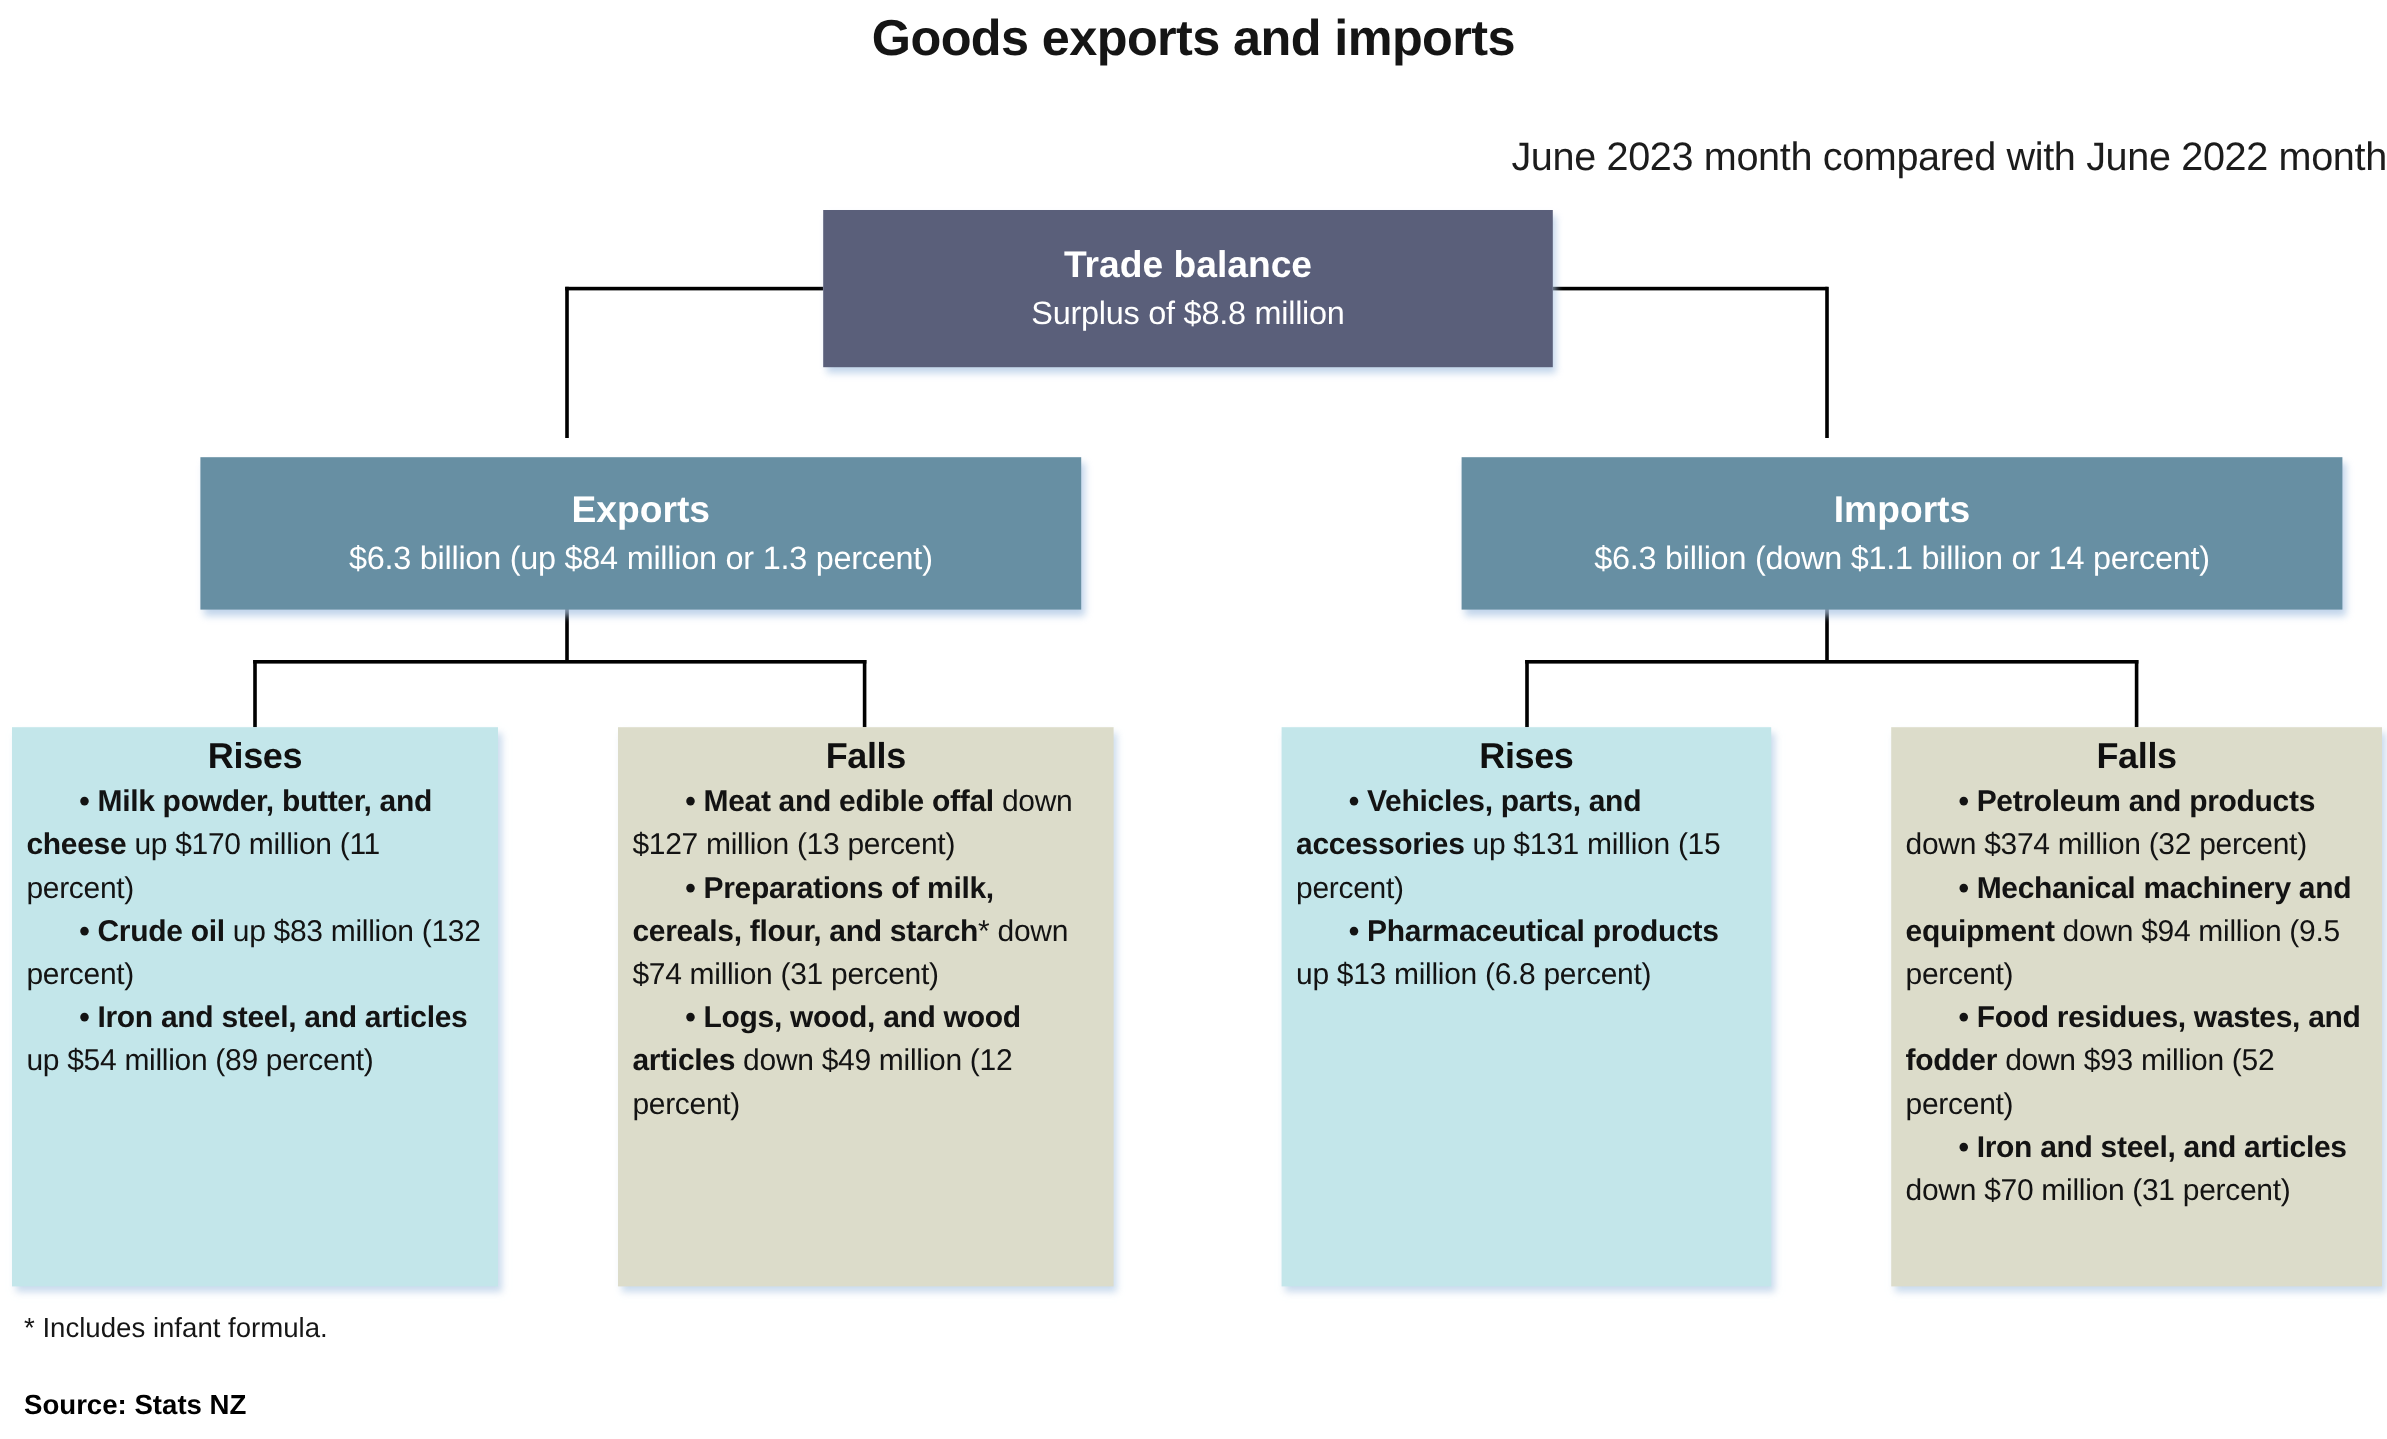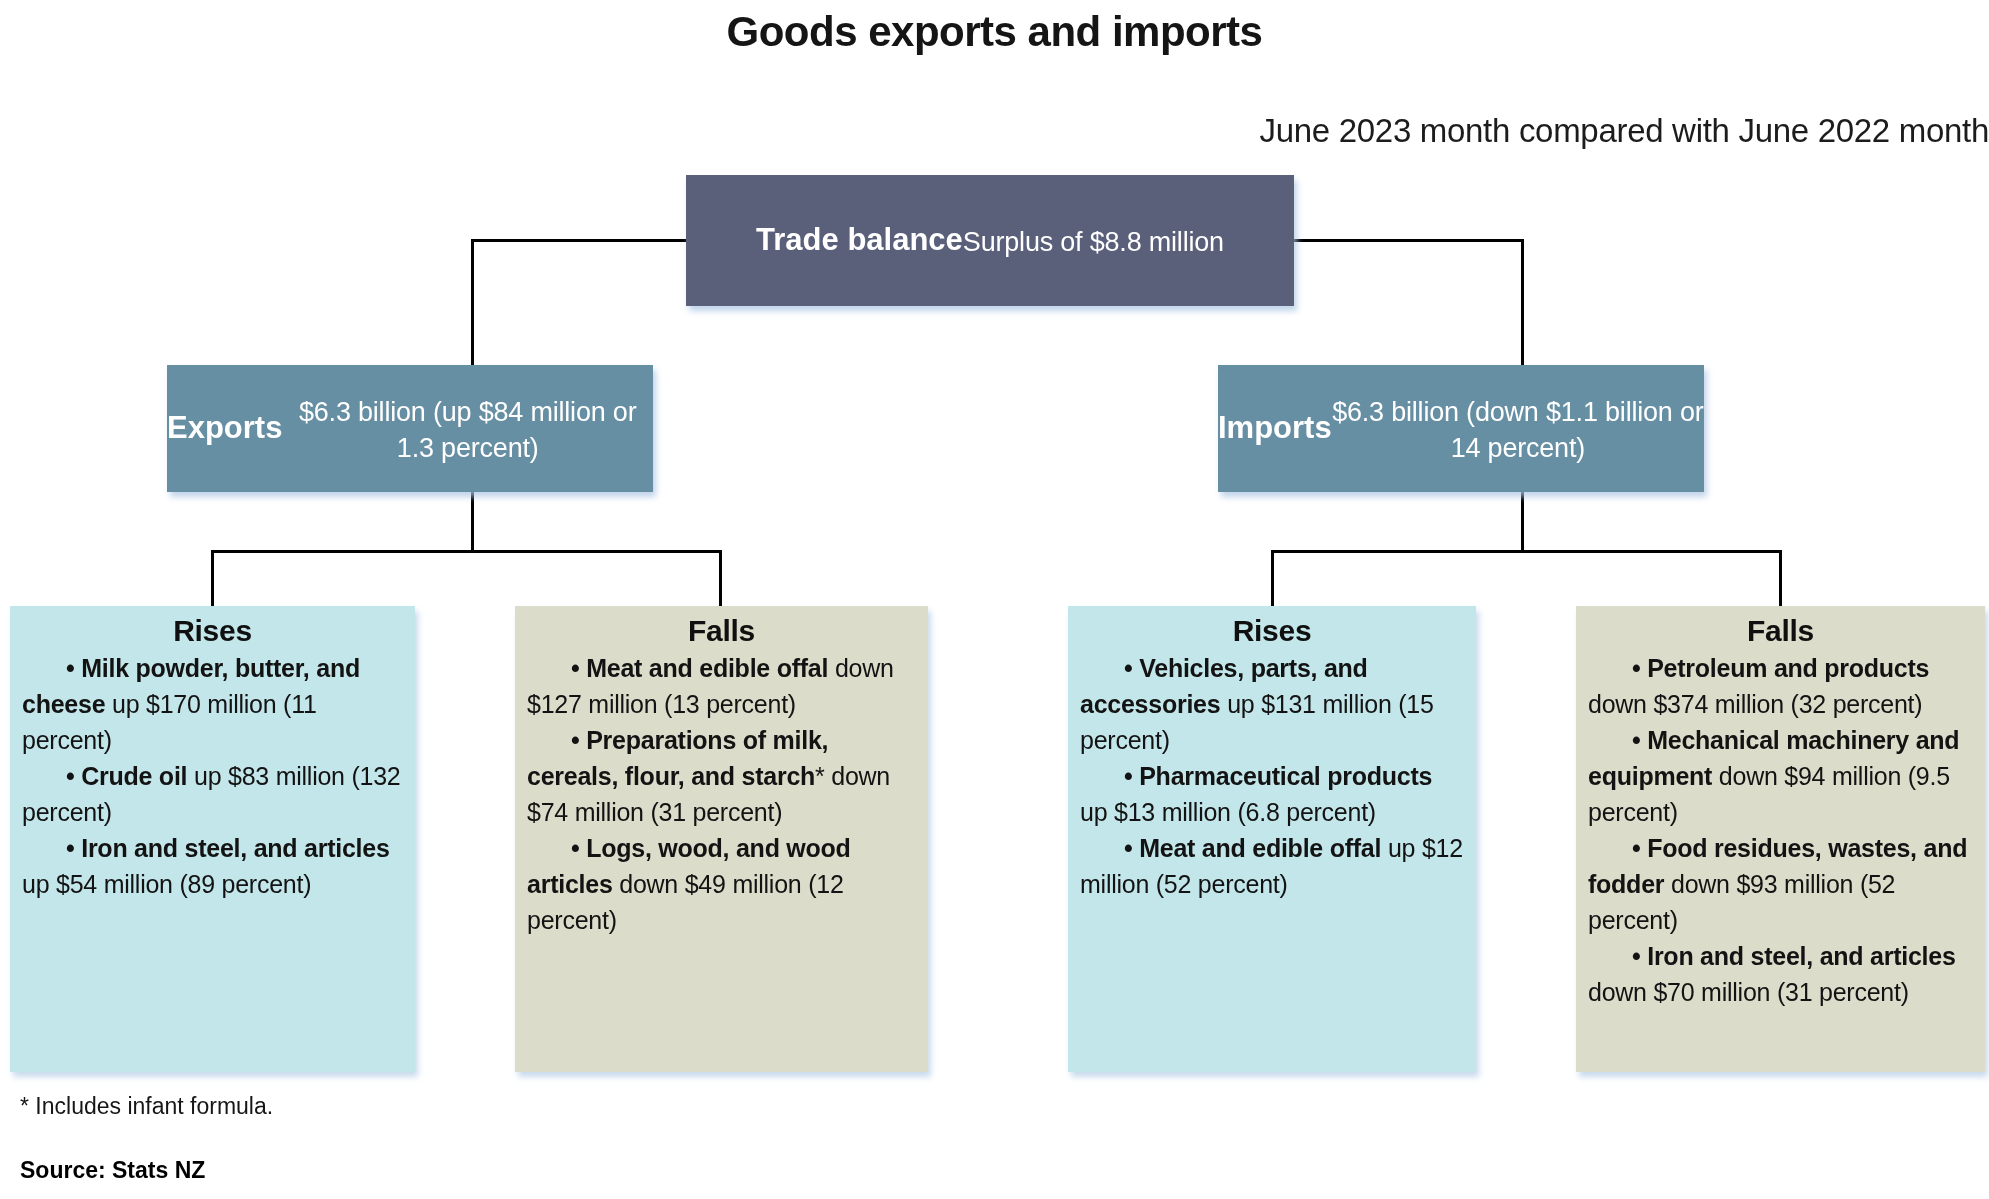--- a/index.html
+++ b/index.html
@@ -27,26 +27,26 @@
     color: #151515; letter-spacing: -0.5px;
   }
   .page-subtitle {
     position: absolute; top: 112px; left: 0; width: 100%;
     text-align: right; font-size: 33px; font-weight: 400;
     color: #1c1c1c; letter-spacing: -0.3px;
   }
 
   .node {
     position: absolute;
-    display: flex; flex-direction: row; justify-content: center; align-items: center;
+    display: flex; flex-direction: column; justify-content: center; align-items: center;
     text-align: center; color: var(--text_light);
     box-shadow: 3px 5px 6px rgba(173, 199, 228, 0.75);
   }
   .node-root { left: 686px; top: 175px; width: 608px; height: 131px; background: var(--trade_balance_bg); }
-  .node-branch { width: 486px; height: 127px; background: var(--branch_bg); }
+  .node-branch { width: 734px; height: 127px; background: var(--branch_bg); margin-top: 16px; }
   .node-exports { left: 167px; top: 365px; }
   .node-imports { left: 1218px; top: 365px; }
   .node-title { font-size: 31px; font-weight: 700; line-height: 1.25; }
   .node-sub { font-size: 27px; font-weight: 400; line-height: 1.3; margin-top: 4px; letter-spacing: -0.2px; }
 
   .leaf {
     position: absolute; top: 606px; height: 466px;
     padding: 8px 12px 0 12px;
     box-shadow: 3px 5px 6px rgba(173, 199, 228, 0.65);
   }
@@ -131,21 +131,20 @@
         <li><span class="b">• Preparations of milk, cereals, flour, and starch</span>* down $74 million (31 percent)</li>
         <li><span class="b">• Logs, wood, and wood articles</span> down $49 million (12 percent)</li>
       </ul>
   </div>
 
   <div class="leaf leaf-rises leaf-imports-rises">
     <div class="leaf-heading">Rises</div>
     <ul class="leaf-list">
         <li><span class="b">• Vehicles, parts, and accessories</span> up $131 million (15 percent)</li>
         <li><span class="b">• Pharmaceutical products</span> up $13 million (6.8 percent)</li>
-        <li><span class="b">• Meat and edible offal</span> up $12 million (52 percent)</li>
       </ul>
   </div>
 
   <div class="leaf leaf-falls leaf-imports-falls">
     <div class="leaf-heading">Falls</div>
     <ul class="leaf-list">
         <li><span class="b">• Petroleum and products</span> down $374 million (32 percent)</li>
         <li><span class="b">• Mechanical machinery and equipment</span> down $94 million (9.5 percent)</li>
         <li><span class="b">• Food residues, wastes, and fodder</span> down $93 million (52 percent)</li>
         <li><span class="b">• Iron and steel, and articles</span> down $70 million (31 percent)</li>

